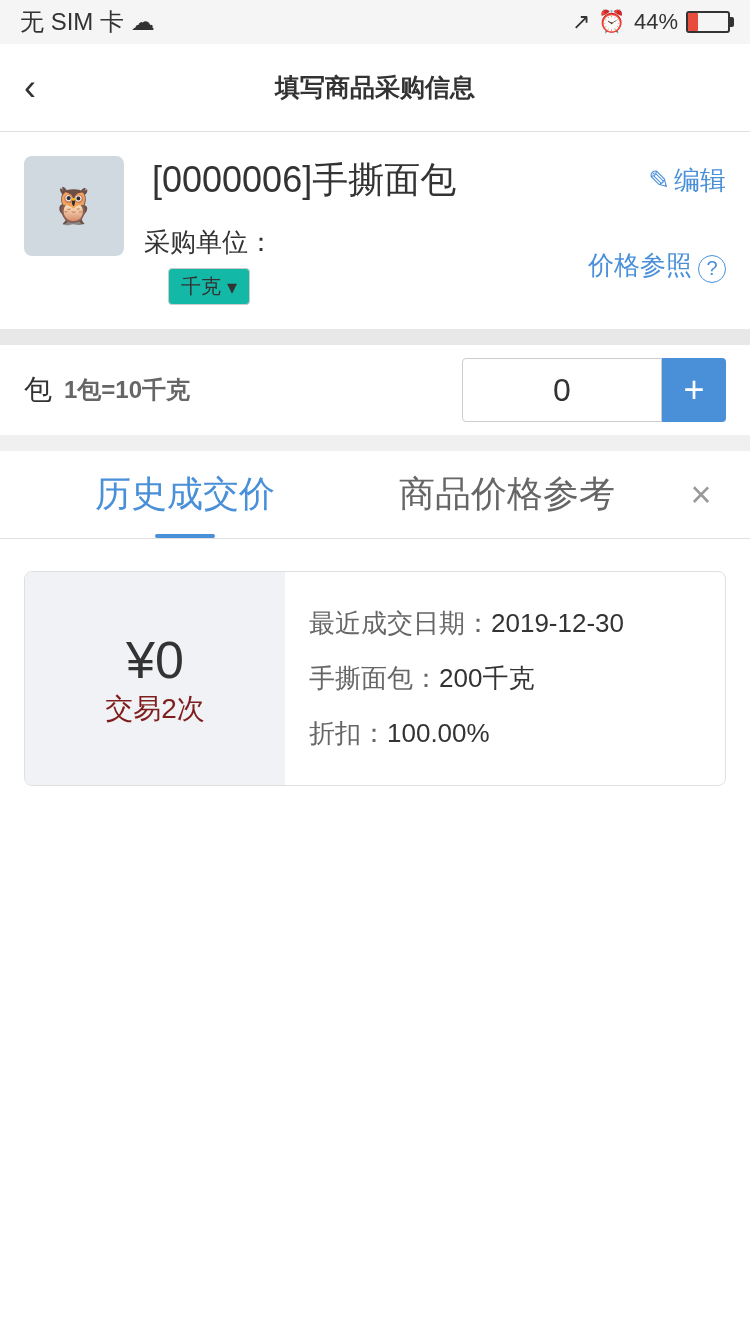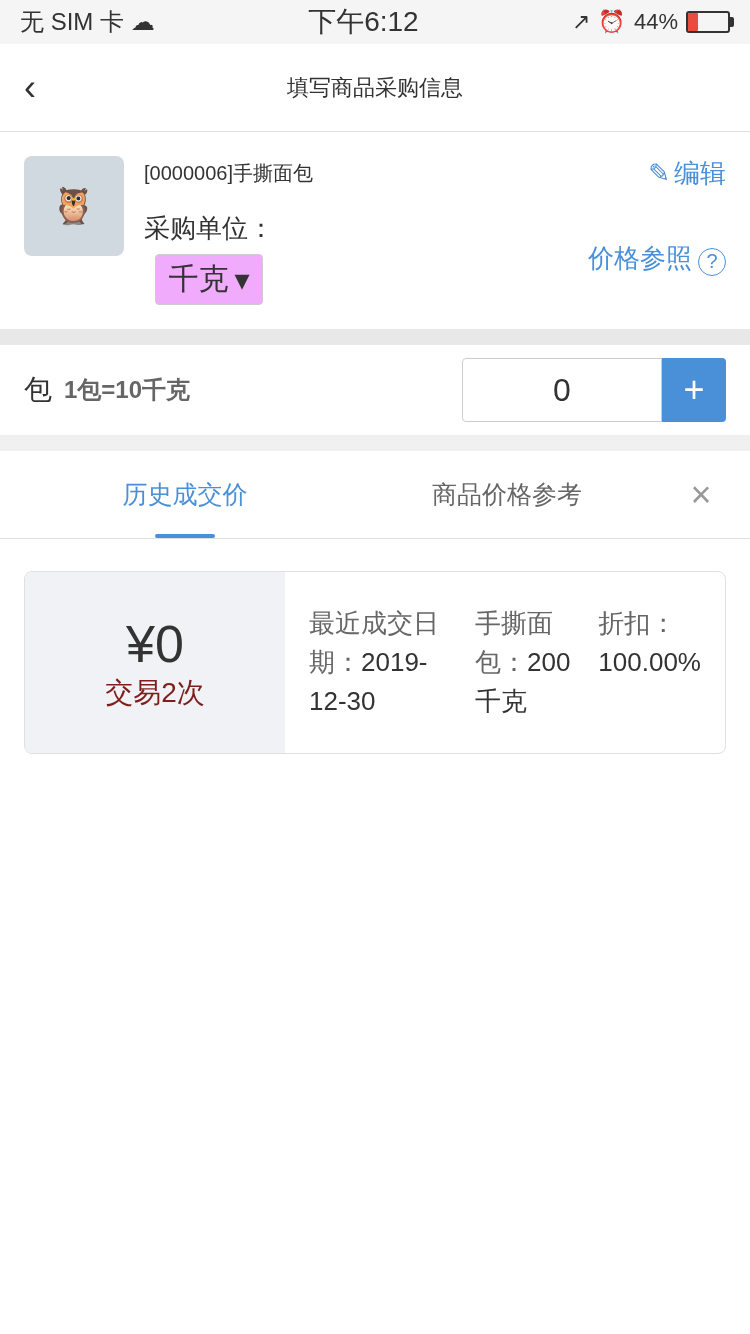--- a/index.html
+++ b/index.html
@@ -81,23 +81,23 @@
       border-bottom: 1px solid #e0e0e0;
     }
     .nav-back {
       position: absolute;
       left: 24px;
       font-size: 36px;
       color: #333;
       cursor: pointer;
     }
     .nav-title {
-      font-size: 22px;
-      color: #333;
-      font-weight: 400;
+      font-size: 25px;
+      color: #333;
+      font-weight: 700;
     }
 
     
     .product-section {
       width: 750px;
       background: #fff;
       padding: 24px 24px 24px 24px;
       margin-top: 0;
     }
     .product-row {
@@ -122,23 +122,24 @@
     .product-info {
       flex: 1;
     }
     .product-info-header {
       display: flex;
       justify-content: space-between;
       align-items: center;
       margin-bottom: 20px;
     }
     .product-name {
-      font-size: 20px;
+      font-size: 36px;
       color: #333;
       font-weight: 500;
+      margin-left: 8px;
     }
     .edit-link {
       font-size: 26px;
       color: #4a90d9;
       display: flex;
       align-items: center;
       gap: 4px;
       cursor: pointer;
     }
     .product-unit-row {
@@ -153,23 +154,23 @@
       align-items: center;
       gap: 8px;
       flex-direction: column;
     }
     .unit-select {
       display: inline-flex;
       align-items: center;
       border: 1px solid #ccc;
       border-radius: 4px;
       padding: 4px 12px;
-      font-size: 30px;
-      color: #333;
-      background: #f0abfc;
+      font-size: 20px;
+      color: #333;
+      background: #14b8a6;
       gap: 6px;
       cursor: pointer;
     }
     .price-ref {
       font-size: 26px;
       color: #4a90d9;
       display: flex;
       align-items: flex-end;
       gap: 6px;
       cursor: pointer;
@@ -265,21 +266,21 @@
       flex: 1;
       display: flex;
       flex-direction: column;
       align-items: center;
       justify-content: center;
       height: 100%;
       cursor: pointer;
       position: relative;
     }
     .tab-label {
-      font-size: 25px;
+      font-size: 36px;
       color: #4a90d9;
     }
     .tab-label.inactive {
       color: #666;
     }
     .tab-active-line {
       position: absolute;
       bottom: 0;
       left: 50%;
       transform: translateX(-50%);
@@ -327,40 +328,39 @@
     }
     .price-sub {
       font-size: 28px;
       color: #7f1d1d;
       margin-top: 0;
     }
     .price-card-right {
       flex: 1;
       padding: 32px 24px;
       display: flex;
-      flex-direction: row;
+      flex-direction: column;
       gap: 16px;
     }
     .price-detail-row {
       font-size: 26px;
       color: #333;
       line-height: 1.5;
     }
     .price-detail-label {
       color: #666;
     }
   </style>
 </head>
 <body>
 
 <div class="status-bar">
   <div class="status-left">
     <span>无 SIM 卡 ☁</span>
   </div>
-  <div class="status-center">下午6:12</div>
   <div class="status-right">
     <span>↗</span>
     <span>⏰</span>
     <span>44%</span>
     <span class="battery-icon">
       <span class="battery-fill"></span>
     </span>
   </div>
 </div>
 

